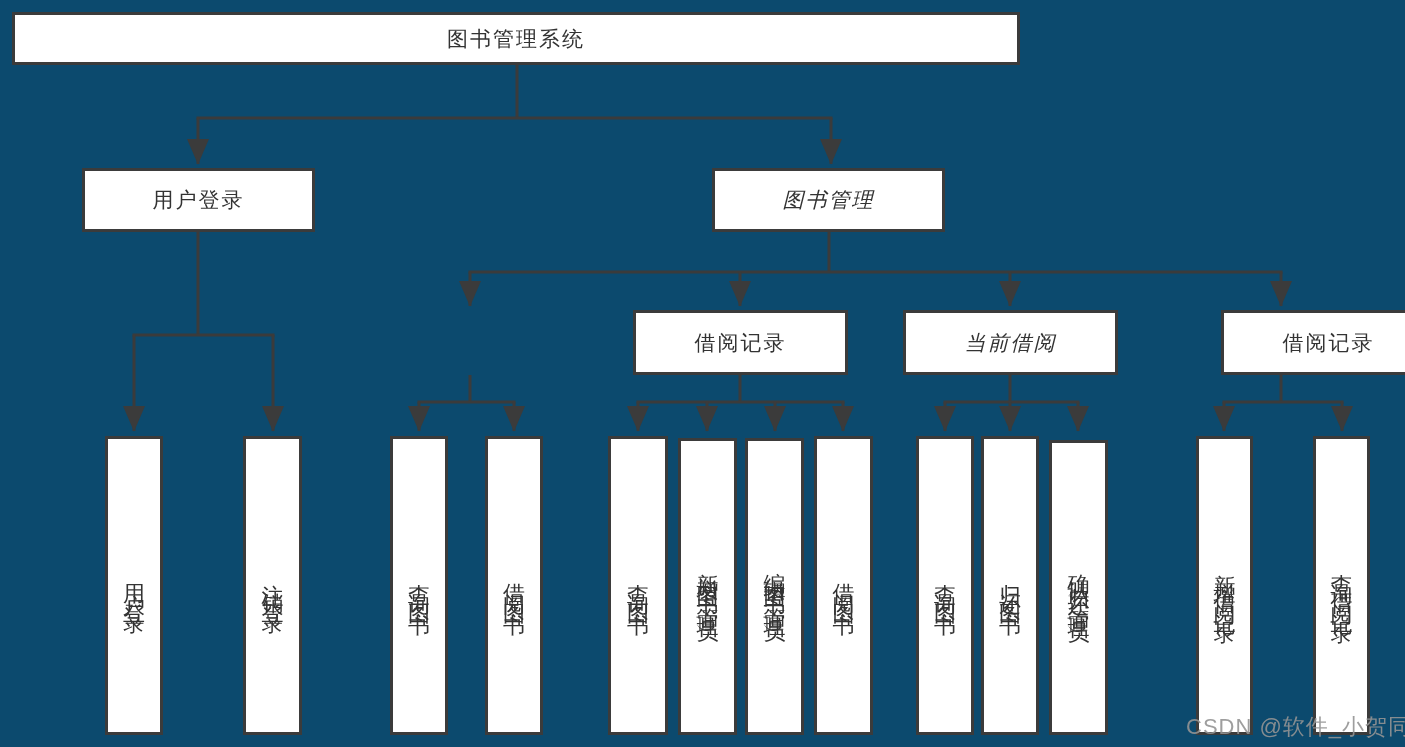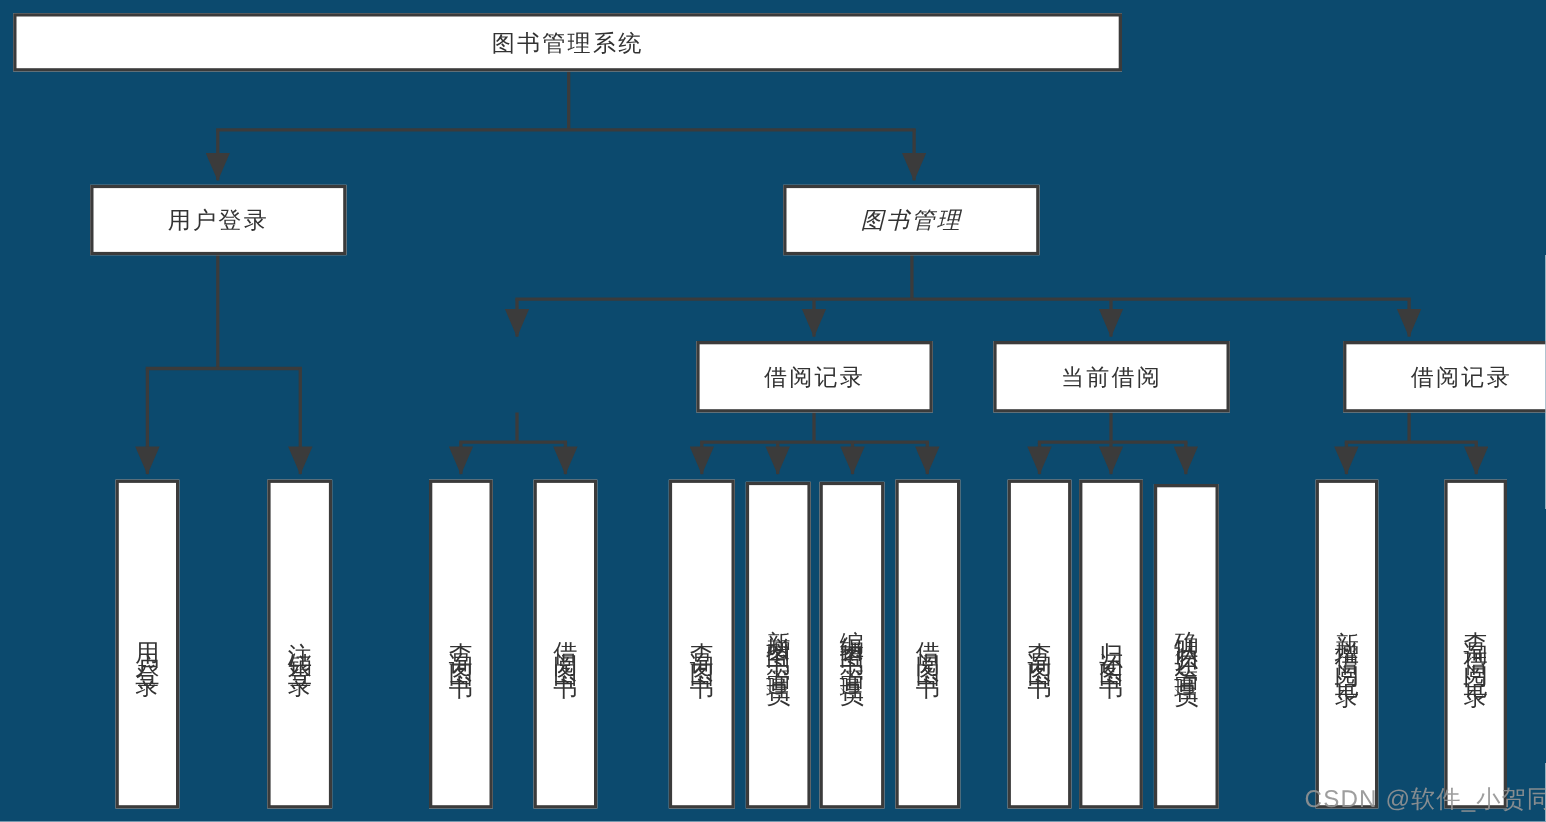--- a/index.html
+++ b/index.html
@@ -111,21 +111,21 @@
   <div class="node hnode" style="left:82px;top:168px;width:233px;height:64px;">
     <span>用户登录</span>
   </div>
   <div class="node hnode" style="left:712px;top:168px;width:233px;height:64px;font-style:italic;">
     <span>图书管理</span>
   </div>
 
   <div class="node hnode" style="left:633px;top:310px;width:215px;height:65px;">
     <span>借阅记录</span>
   </div>
-  <div class="node hnode" style="left:903px;top:310px;width:215px;height:65px;">
+  <div class="node hnode" style="left:903px;top:310px;width:215px;height:65px;font-style:italic;">
     <span>当前借阅</span>
   </div>
   <div class="node hnode" style="left:1173px;top:310px;width:215px;height:65px;margin-left:48px;">
     <span>借阅记录</span>
   </div>
 
   <div class="node vnode" style="left:105px;top:436px;width:58px;height:299px;">
     <span>用户登录</span>
   </div>
   <div class="node vnode" style="left:243px;top:436px;width:59px;height:299px;">

